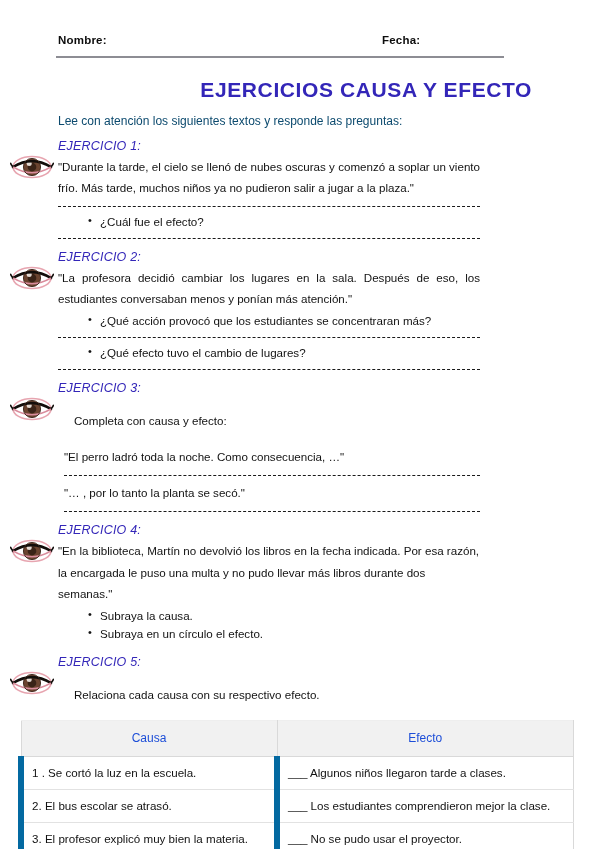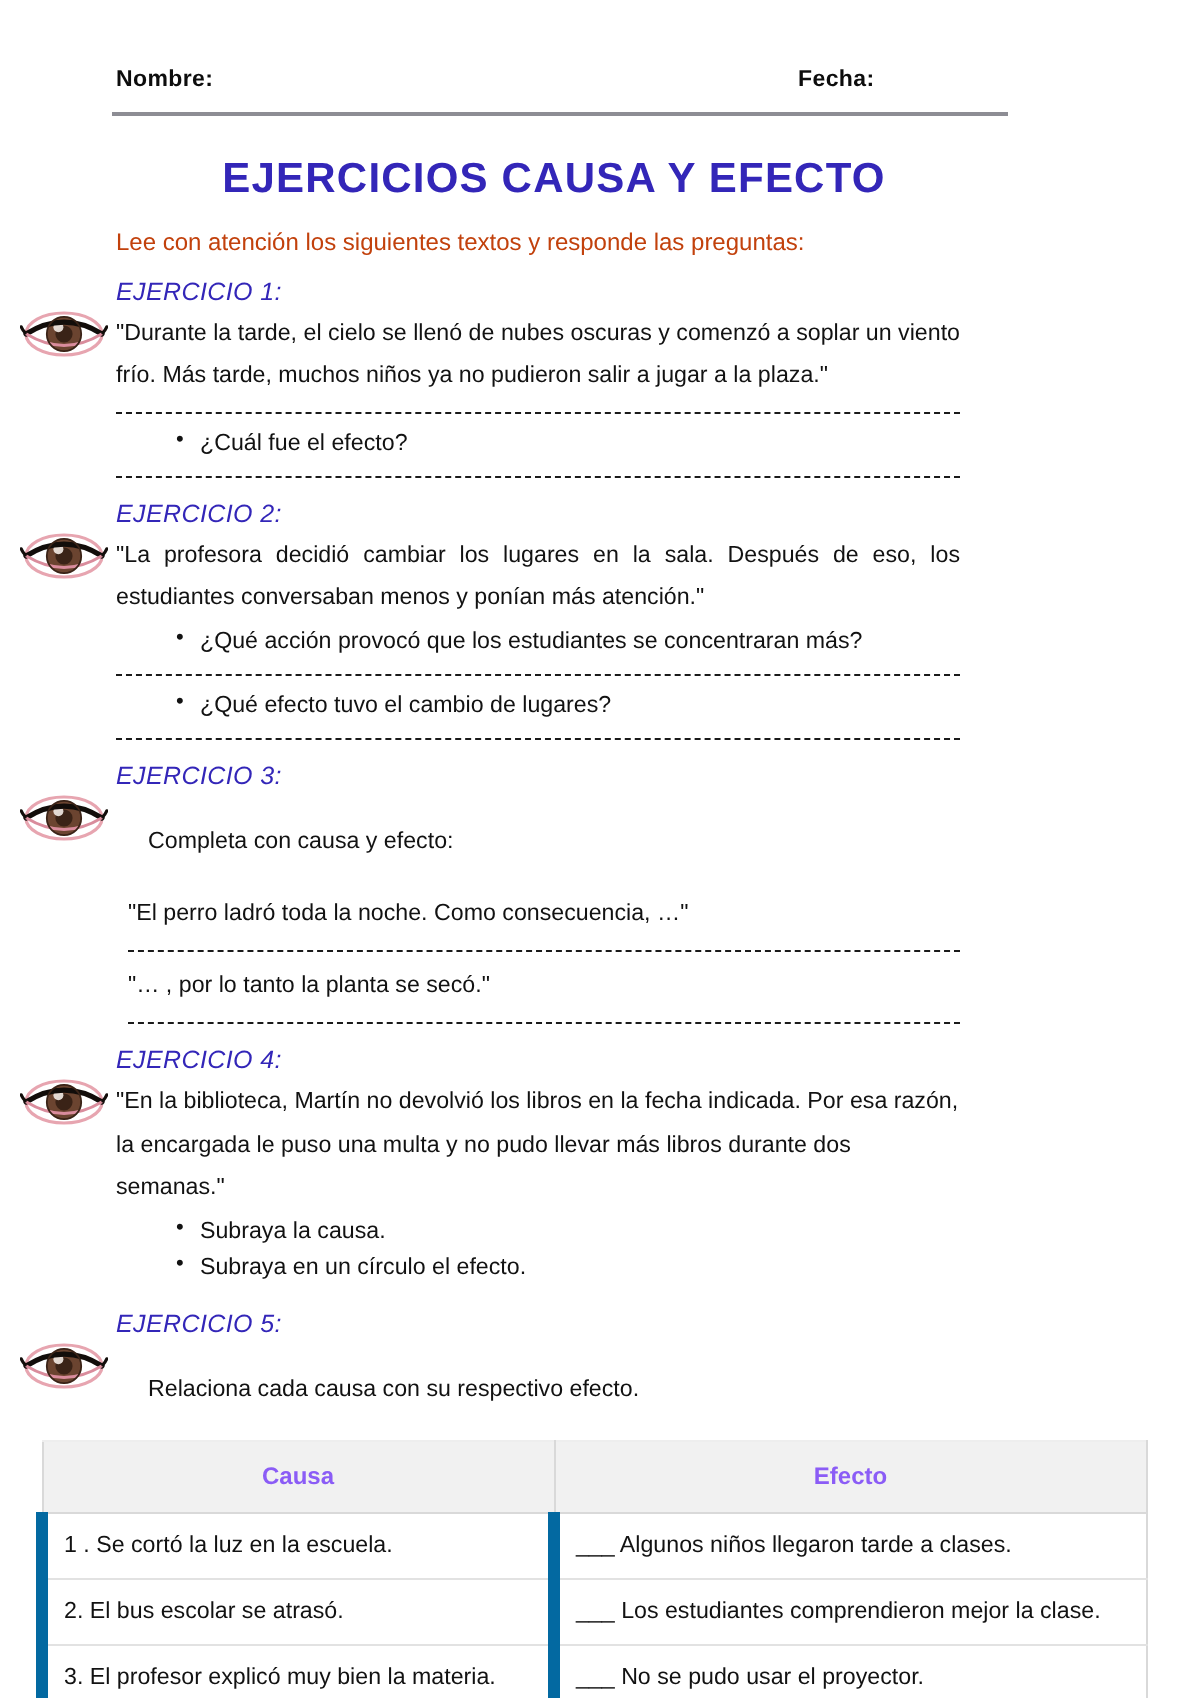--- a/index.html
+++ b/index.html
@@ -32,44 +32,44 @@
   }
   .hdr-label {
     position: absolute;
     font-size: 11.5px;
     font-weight: 700;
     letter-spacing: 0.2px;
     color: #0d0d0d;
     top: 34px;
   }
   .hdr-nombre { left: 30px; }
-  .hdr-fecha  { left: 371px; }
+  .hdr-fecha  { left: 354px; }
   .hdr-rule {
     position: absolute;
     left: 28px;
     right: 0;
     top: 56px;
     height: 2px;
     background: #8d8d94;
   }
 
   
   .title {
-    text-align: center;
+    text-align: right;
     color: #3326b8;
     font-size: 21px;
     font-weight: 700;
     letter-spacing: 0.6px;
     margin: 14px 0 0 0;
     padding-left: 22px;
   }
   .intro {
     margin: 12px 0 0 58px;
     font-size: 12px;
-    color: #c2410c;
+    color: #0c4a6e;
   }
 
   
   .exercise {
     position: relative;
     margin: 11px 0 0 0;
     padding-left: 58px;
     padding-right: 52px;
   }
   .ex-label {
@@ -140,23 +140,23 @@
 
   
   .match-table {
     margin: 6px 0 0 18px;
     width: 556px;
     border-collapse: collapse;
     table-layout: fixed;
   }
   .match-table th {
     background: #f1f1f1;
-    color: #8b5cf6;
+    color: #1d4ed8;
     font-size: 12px;
-    font-weight: 700;
+    font-weight: 400;
     text-align: center;
     padding: 10px 0 11px 0;
     border-left: 1px solid #d9d9d9;
     border-right: 1px solid #d9d9d9;
     border-bottom: 1px solid #d9d9d9;
     border-top: 1px solid #eeeeee;
   }
   .match-table td {
     font-size: 11.6px;
     color: #121212;

